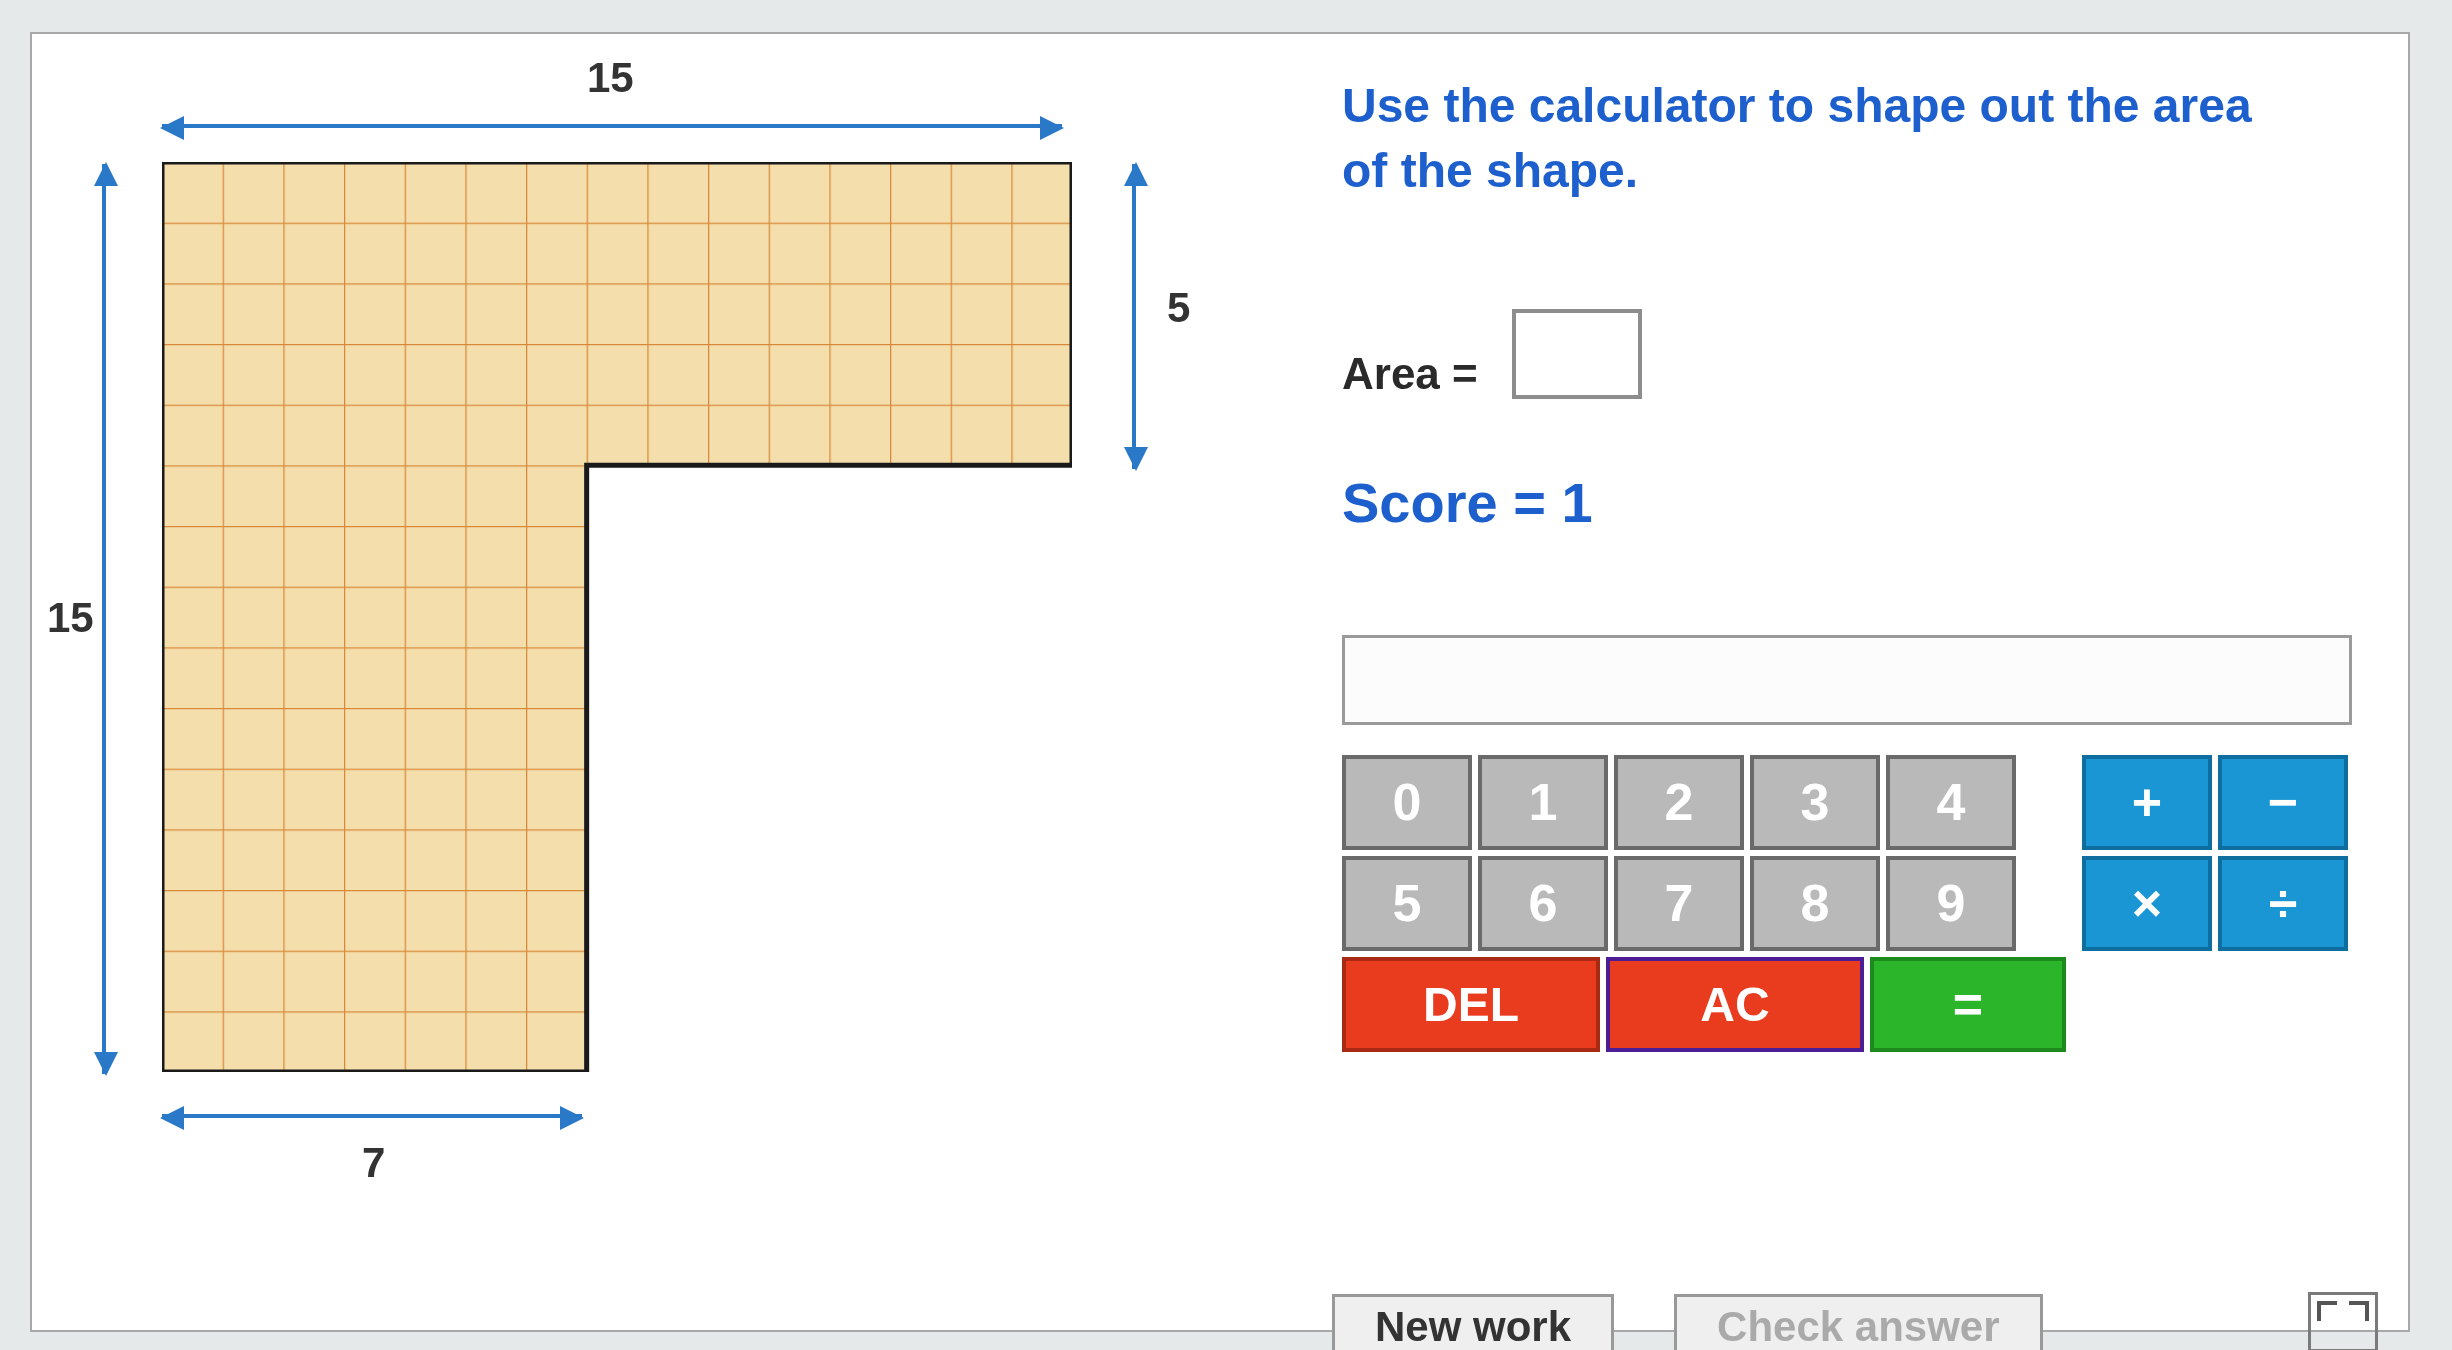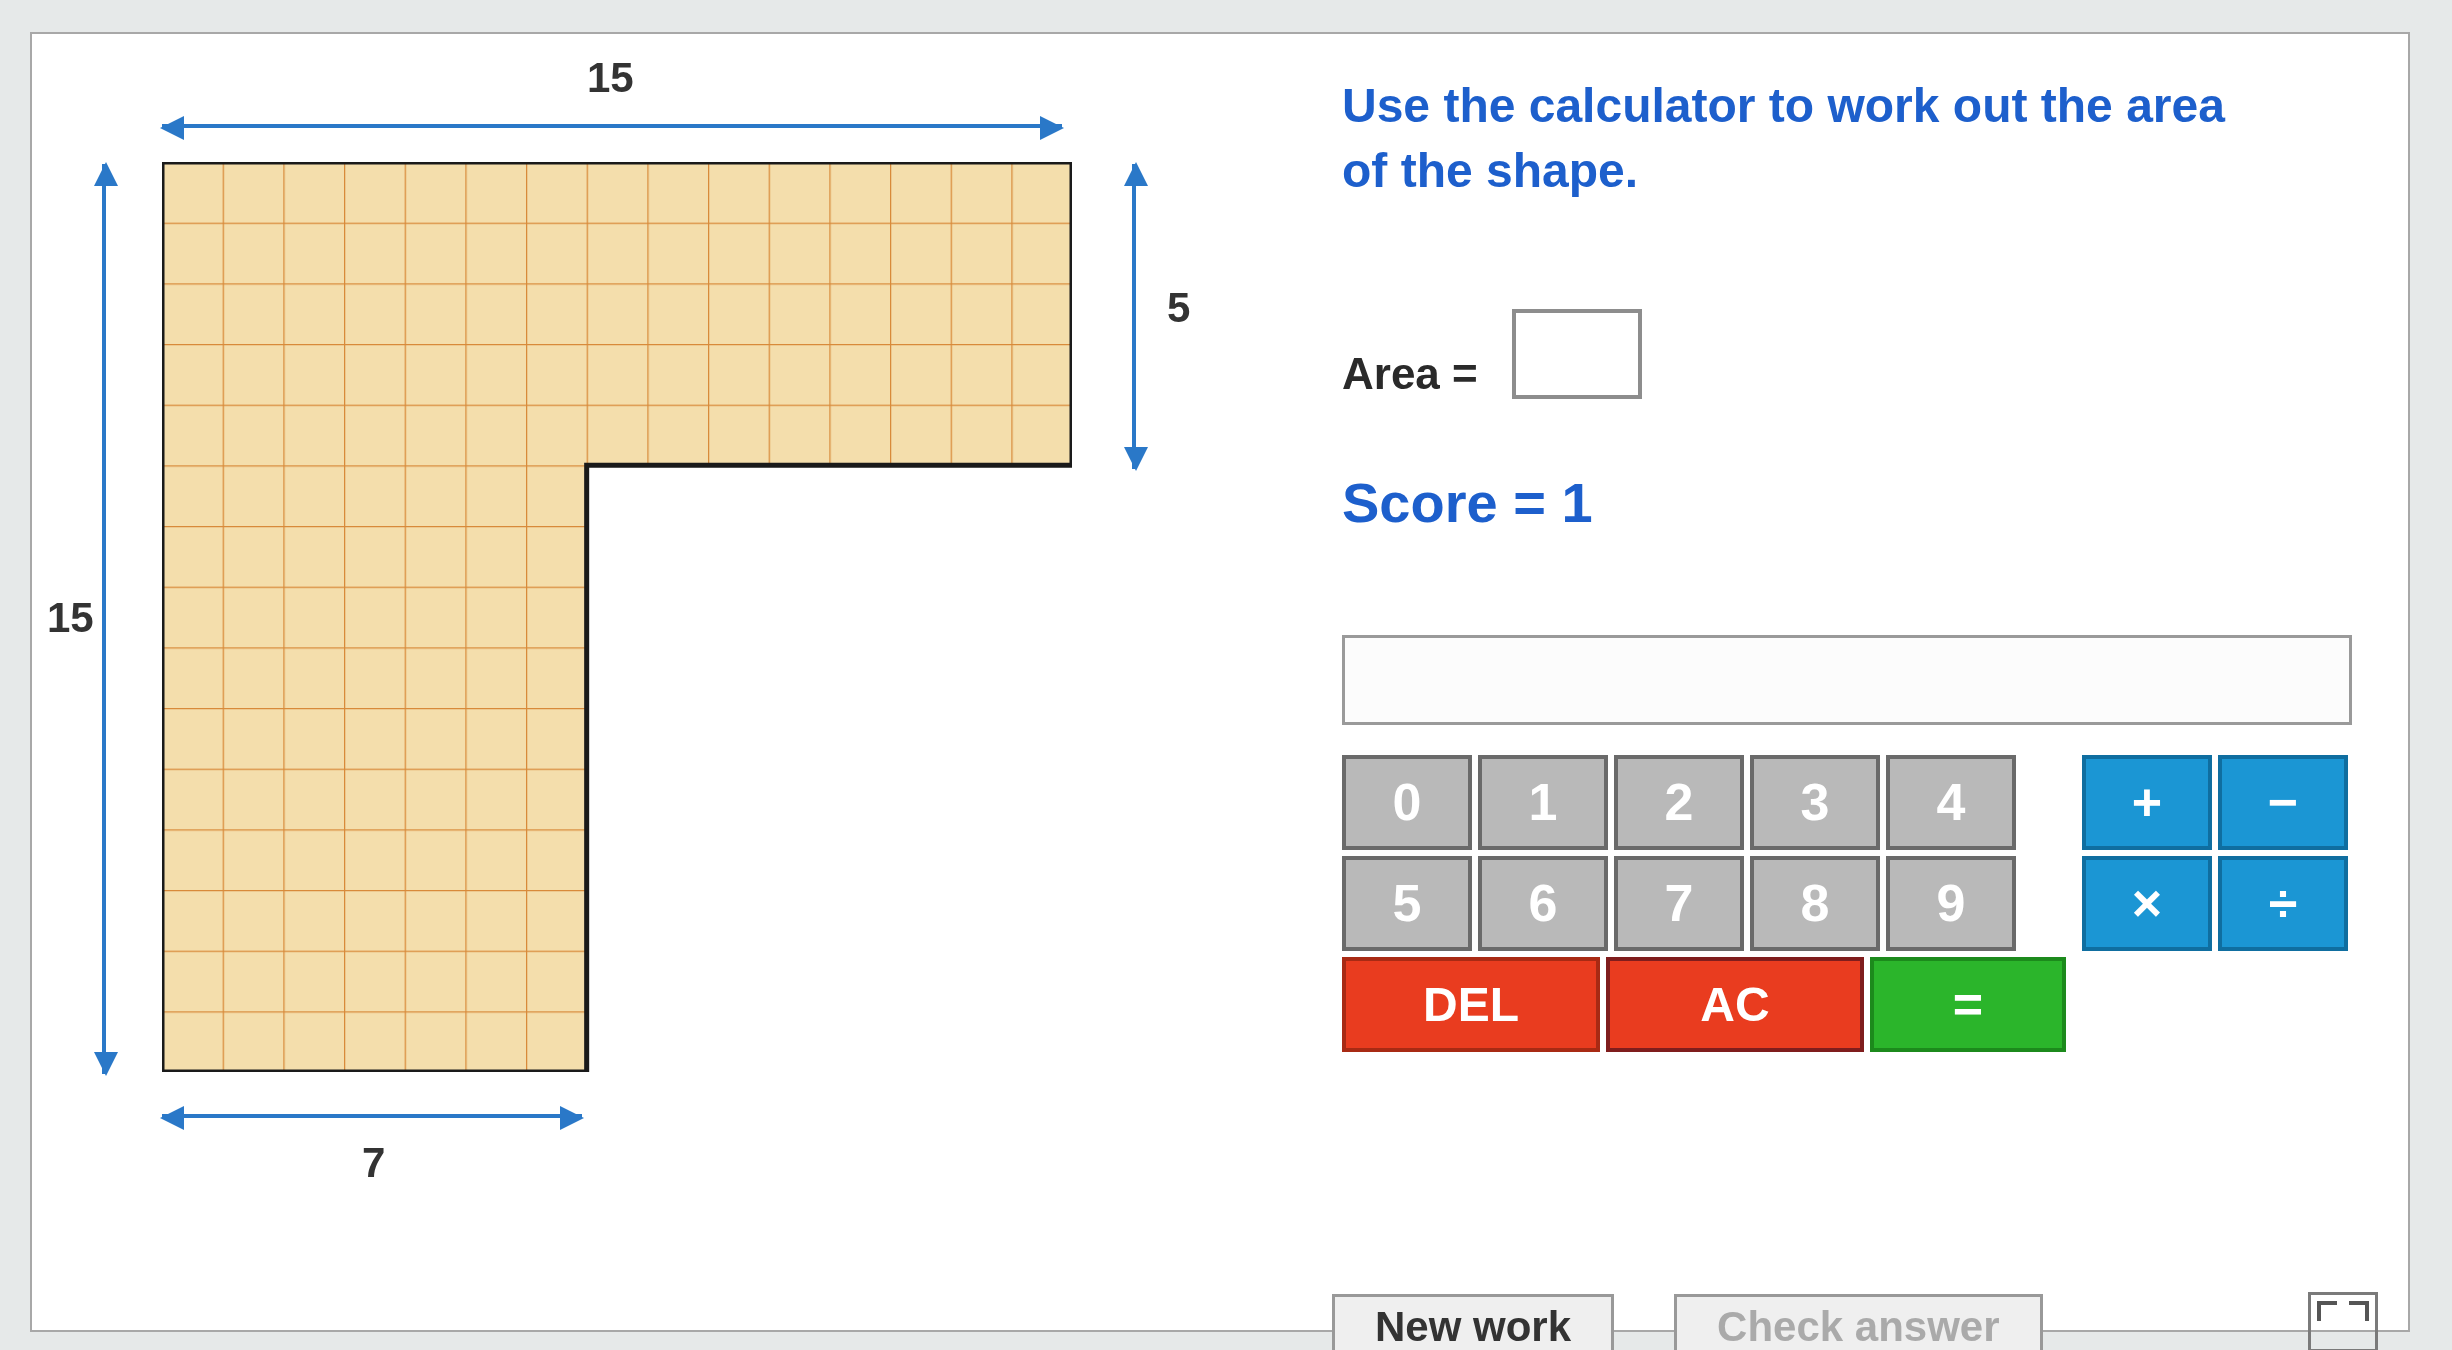--- a/index.html
+++ b/index.html
@@ -34,21 +34,21 @@
   .calc-display{width:100%;height:90px;border:3px solid #9a9a9a;background:#fcfcfc;box-sizing:border-box}
   .calc-pad{margin-top:30px;display:flex;gap:16px}
   .num-grid{display:grid;grid-template-columns:repeat(5,130px);grid-auto-rows:95px;gap:6px}
   .op-grid{display:grid;grid-template-columns:repeat(2,130px);grid-auto-rows:95px;gap:6px}
   .key{display:flex;align-items:center;justify-content:center;font-size:52px;font-weight:bold;border:4px solid #6a6a6a;box-sizing:border-box;user-select:none}
   .key-num{background:#b9b9b9;color:#fff}
   .key-op{background:#1b96d4;color:#fff;border-color:#0f6ea0}
   .bottom-row{margin-top:6px;display:flex;gap:6px}
   .key-wide{width:258px;height:95px}
   .key-del{background:#e93c1f;color:#fff;border:4px solid #a82a14;font-size:48px}
-  .key-ac{background:#e93c1f;color:#fff;border:4px solid #7f1d1d;font-size:48px}
+  .key-ac{background:#e93c1f;color:#fff;border:4px solid #4c1d95;font-size:48px}
   .key-eq{width:196px;height:95px;background:#2bb52b;color:#fff;border:4px solid #1c8a1c;font-size:52px}
   .actions{position:absolute;left:1300px;top:1260px;display:flex;gap:60px}
   .btn{height:60px;padding:0 40px;border:3px solid #999;background:#efefef;display:flex;align-items:center;font-size:42px;font-weight:bold;color:#333}
   .btn.disabled{color:#aaa}
   .fs-icon{position:absolute;right:30px;top:1258px;width:70px;height:60px;border:3px solid #7a7a7a;box-sizing:border-box}
   .fs-icon::before,.fs-icon::after{content:"";position:absolute;width:16px;height:16px;border:4px solid #555}
   .fs-icon::before{top:6px;left:6px;border-right:none;border-bottom:none}
   .fs-icon::after{top:6px;right:6px;border-left:none;border-bottom:none}
 </style>
 </head>
@@ -84,21 +84,21 @@
         <g clip-path="url(#L)">
           <rect width="906" height="906" fill="url(#grid)"></rect>
         </g>
         <path d="M0 0 L906 0 L906 302 L422.8 302 L422.8 906 L0 906 Z" fill="none" stroke="#1a1a1a" stroke-width="5"></path>
       </svg>
     </div>
   </div>
 
   <div class="right">
     <div class="instruction">
-      <span>Use the calculator to work out the area</span><br>
+      <span>Use the calculator to shape out the area</span><br>
       <span>of the shape.</span>
     </div>
 
     <div class="area-row">
       <div class="area-label">Area =</div>
       <div class="area-box"></div>
     </div>
 
     <div class="score">Score = 1</div>
 

